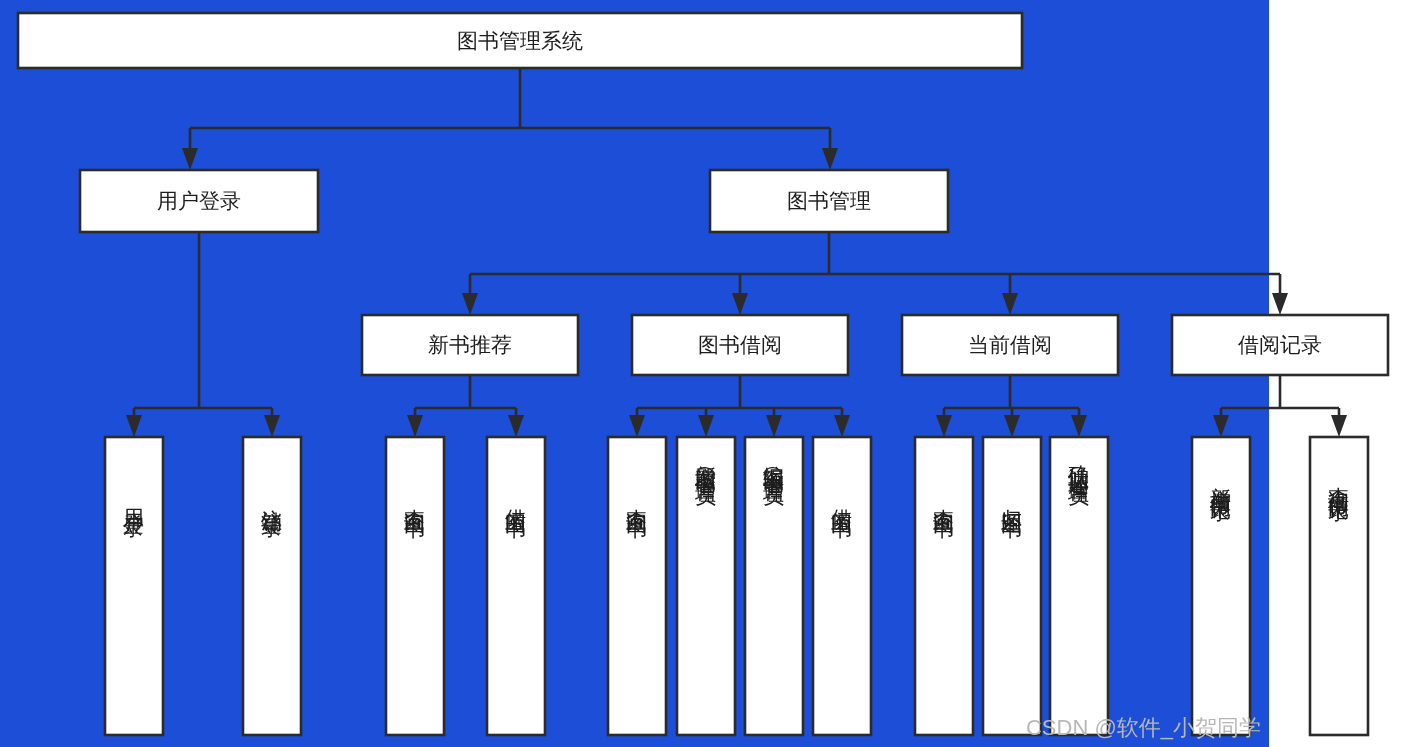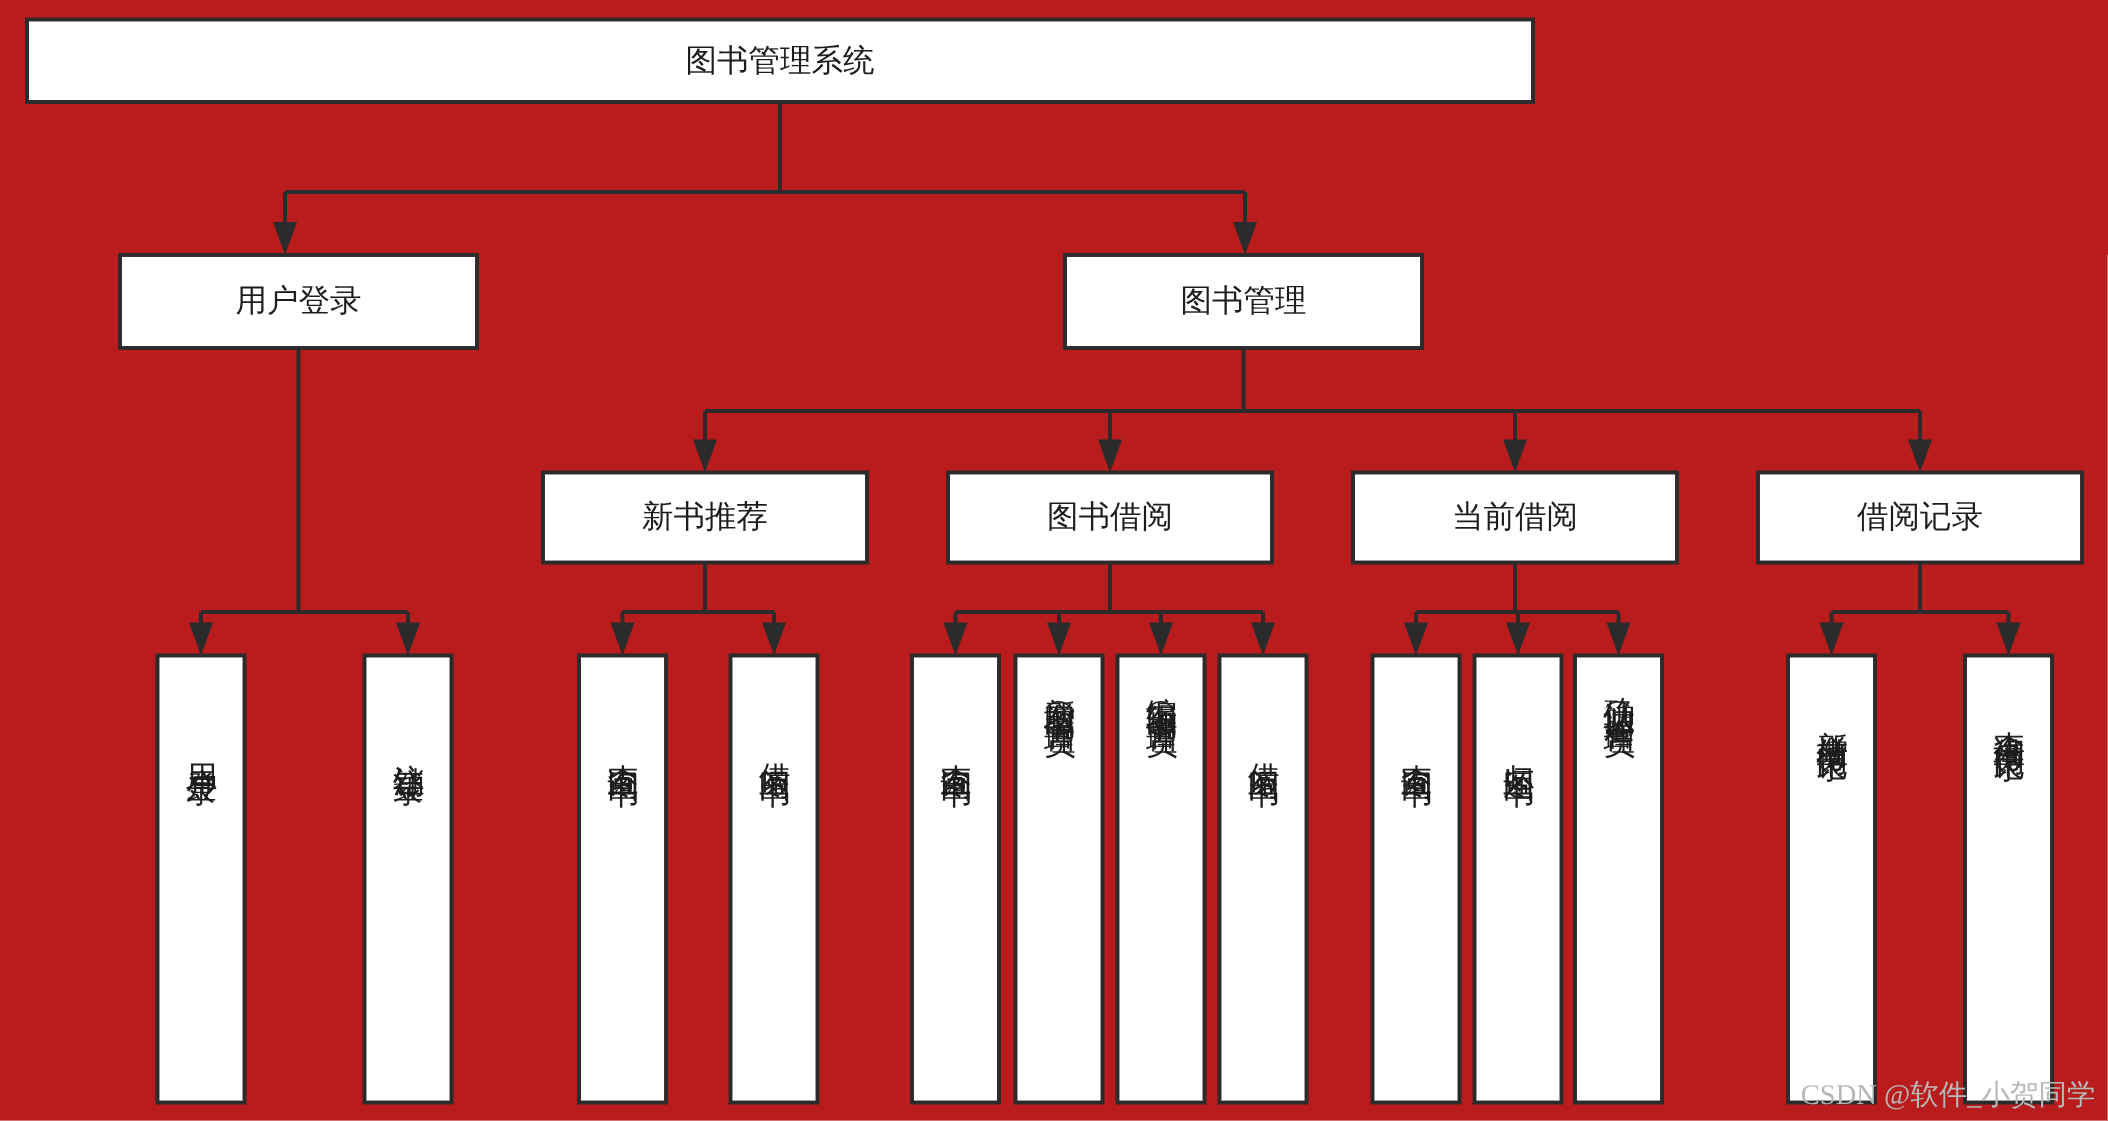--- a/index.html
+++ b/index.html
@@ -9,23 +9,23 @@
     background: #ffffff;
   }
   body {
     width: 1405px;
     height: 747px;
     font-family: "Liberation Sans", "DejaVu Sans", sans-serif;
     overflow: hidden;
   }
   #diagram-root {
     position: relative;
-    width: 1405px;
+    width: 1269px;
     height: 747px;
-    background: #b91c1c;
+    background: #1d4ed8;
   }
   svg#flow-svg {
     position: absolute;
     left: 0;
     top: 0;
     width: 1405px;
     height: 747px;
     display: block;
   }
   .node-rect {
@@ -57,22 +57,22 @@
     writing-mode: vertical-rl;
     text-orientation: upright;
     glyph-orientation-vertical: 0;
     letter-spacing: 3px;
     dominant-baseline: central;
   }
   .watermark {
     position: absolute;
     right: 8px;
     bottom: 4px;
-    font-family: Liberation Serif, serif;
-    font-size: 19px;
+    font-family: Liberation Sans, sans-serif;
+    font-size: 22px;
     color: #b8b8b8;
     white-space: nowrap;
     user-select: none;
   }
 </style>
 </head>
 <body>
 
 <div id="diagram-root">
 

